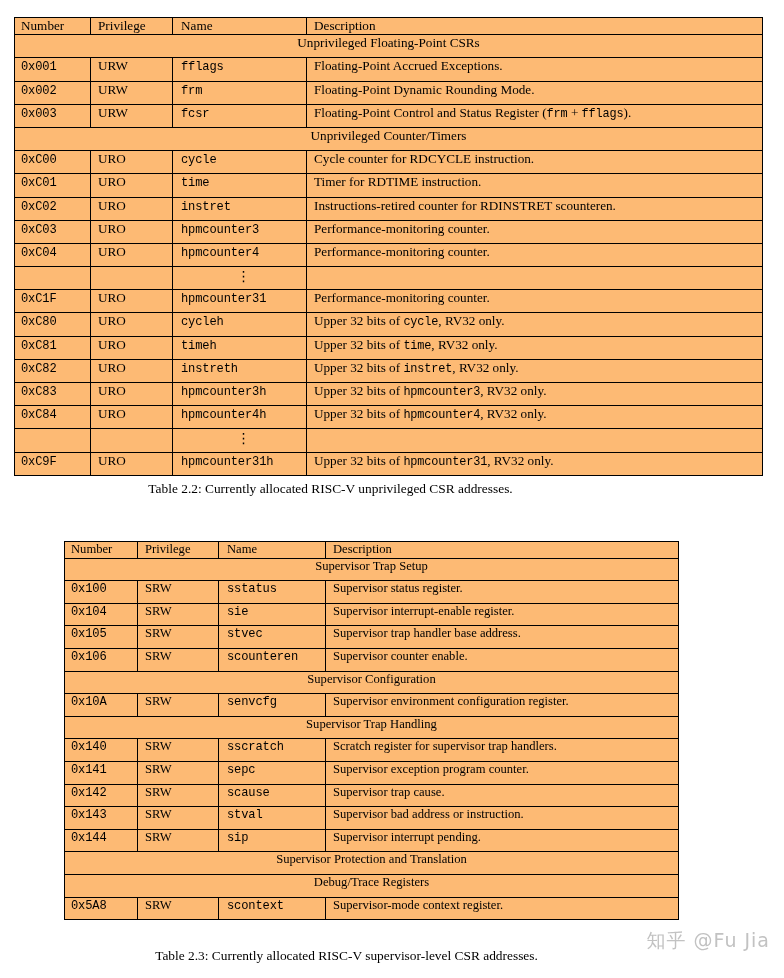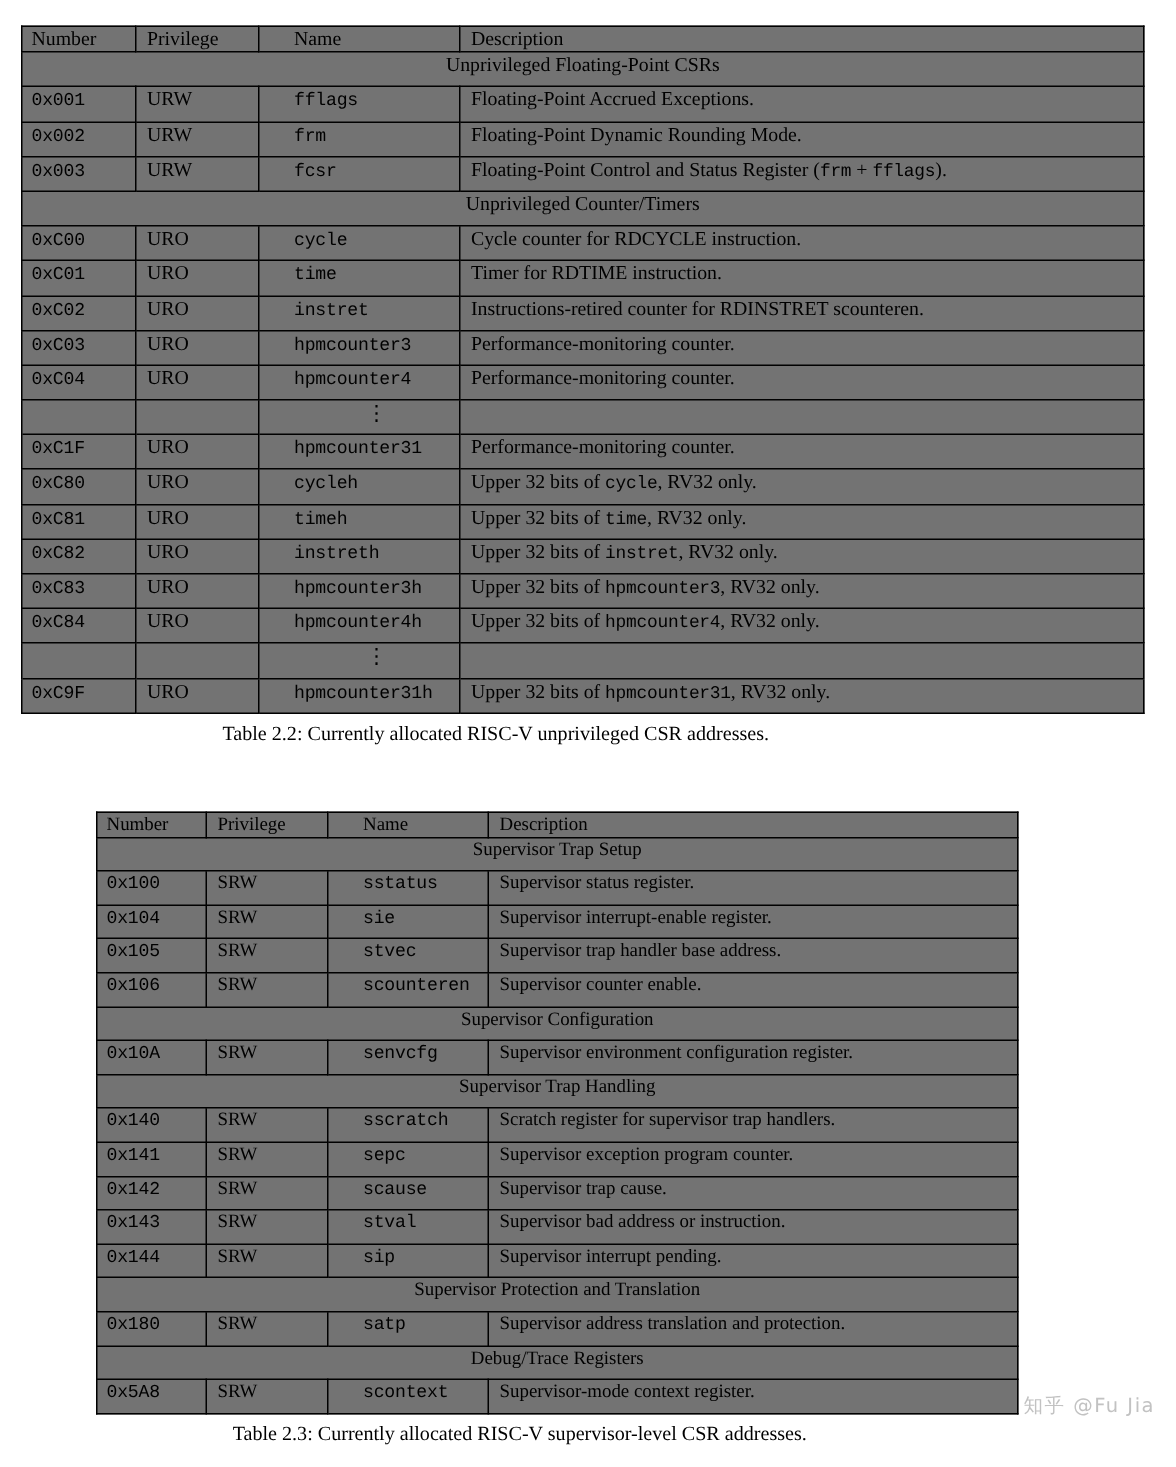--- a/index.html
+++ b/index.html
@@ -21,34 +21,34 @@
     width: 784px;
     height: 978px;
   }
 
   
   table.csr {
     border-collapse: collapse;
     table-layout: fixed;
     font-size: 13.2px;
     line-height: 1.0;
-    background: #737373;
+    background: #fdba74;
   }
   table.csr td, table.csr th {
     border: 1px solid #000;
     padding: 1px 0 2px 0;
     vertical-align: baseline;
     font-weight: normal;
     text-align: left;
     white-space: nowrap;
     overflow: visible;
   }
   table.csr .c-num   { padding-left: 6px; }
   table.csr .c-priv  { padding-left: 7px; }
-  table.csr .c-name  { padding-left: 23px; margin-top: 24px; }
+  table.csr .c-name  { padding-left: 8px; margin-top: 24px; }
   table.csr .c-desc  { padding-left: 7px; }
 
   .mono {
     font-family: "Liberation Mono", "DejaVu Sans Mono", monospace;
     font-size: 12.1px;
     letter-spacing: -0.15px;
   }
   .desc .mono { font-size: 11.9px; }
 
   
@@ -99,21 +99,21 @@
     text-align: center;
     font-size: 13.4px;
   }
   #caption-2-2 { top: 481px; left: 0; }
   #caption-2-3 { top: 948px; left: 16px; }
 
   .watermark {
     position: absolute;
     right: 14px;
     top: 928px;
-    font-size: 13px;
+    font-size: 19px;
     color: #c2c2c2;
     font-family: "DejaVu Sans", sans-serif;
     letter-spacing: 1px;
     white-space: nowrap;
     user-select: none;
   }
 </style>
 </head>
 <body>
 
@@ -329,26 +329,20 @@
         </tr>
         <tr class="">
           <td class="c-num"><span class="mono">0x144</span></td>
           <td class="c-priv">SRW</td>
           <td class="c-name"><span class="mono">sip</span></td>
           <td class="c-desc desc"><span>Supervisor interrupt pending.</span></td>
         </tr>
         <tr class="section">
           <td colspan="4">Supervisor Protection and Translation</td>
         </tr>
-        <tr class="">
-          <td class="c-num"><span class="mono">0x180</span></td>
-          <td class="c-priv">SRW</td>
-          <td class="c-name"><span class="mono">satp</span></td>
-          <td class="c-desc desc"><span>Supervisor address translation and protection.</span></td>
-        </tr>
         <tr class="section">
           <td colspan="4">Debug/Trace Registers</td>
         </tr>
         <tr class="">
           <td class="c-num"><span class="mono">0x5A8</span></td>
           <td class="c-priv">SRW</td>
           <td class="c-name"><span class="mono">scontext</span></td>
           <td class="c-desc desc"><span>Supervisor-mode context register.</span></td>
         </tr>
       </tbody>

